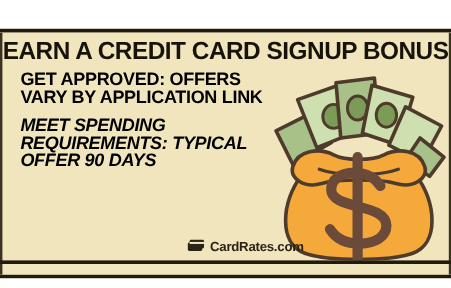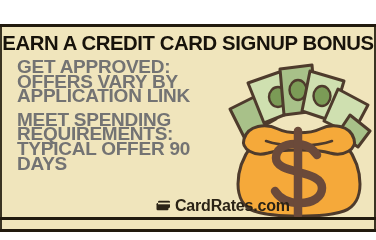--- a/index.html
+++ b/index.html
@@ -55,50 +55,50 @@
     white-space: nowrap;
     transform: scaleX(0.99);
   }
   .body-col {
     position: absolute;
     left: 17px;
     top: 33px;
     width: 218px;
   }
   .para {
-    font-size: 19px;
+    font-size: 15px;
     font-weight: bold;
     line-height: 14.6px;
-    color: #737373;
+    color: #000000;
     letter-spacing: -0.25px;
     margin-bottom: 9px;
     text-transform: uppercase;
   }
-  .para:last-child { margin-bottom: 0; }
+  .para:last-child { margin-bottom: 0; font-style: italic; }
 
   .art {
     position: absolute;
     right: 4px;
     top: 26px;
     width: 146px;
     height: 164px;
   }
   .art svg { display: block; width: 100%; height: 100%; }
 
   .logo {
     position: absolute;
     left: 156px;
     bottom: 14px;
     display: flex;
     align-items: center;
     gap: 4px;
   }
   .logo-icon { display: block; }
   .logo-text {
-    font-size: 16px;
+    font-size: 11px;
     font-weight: bold;
     color: #2b2316;
     letter-spacing: -0.2px;
   }
 </style>
 </head>
 <body>
 
 <div class="infographic">
 

